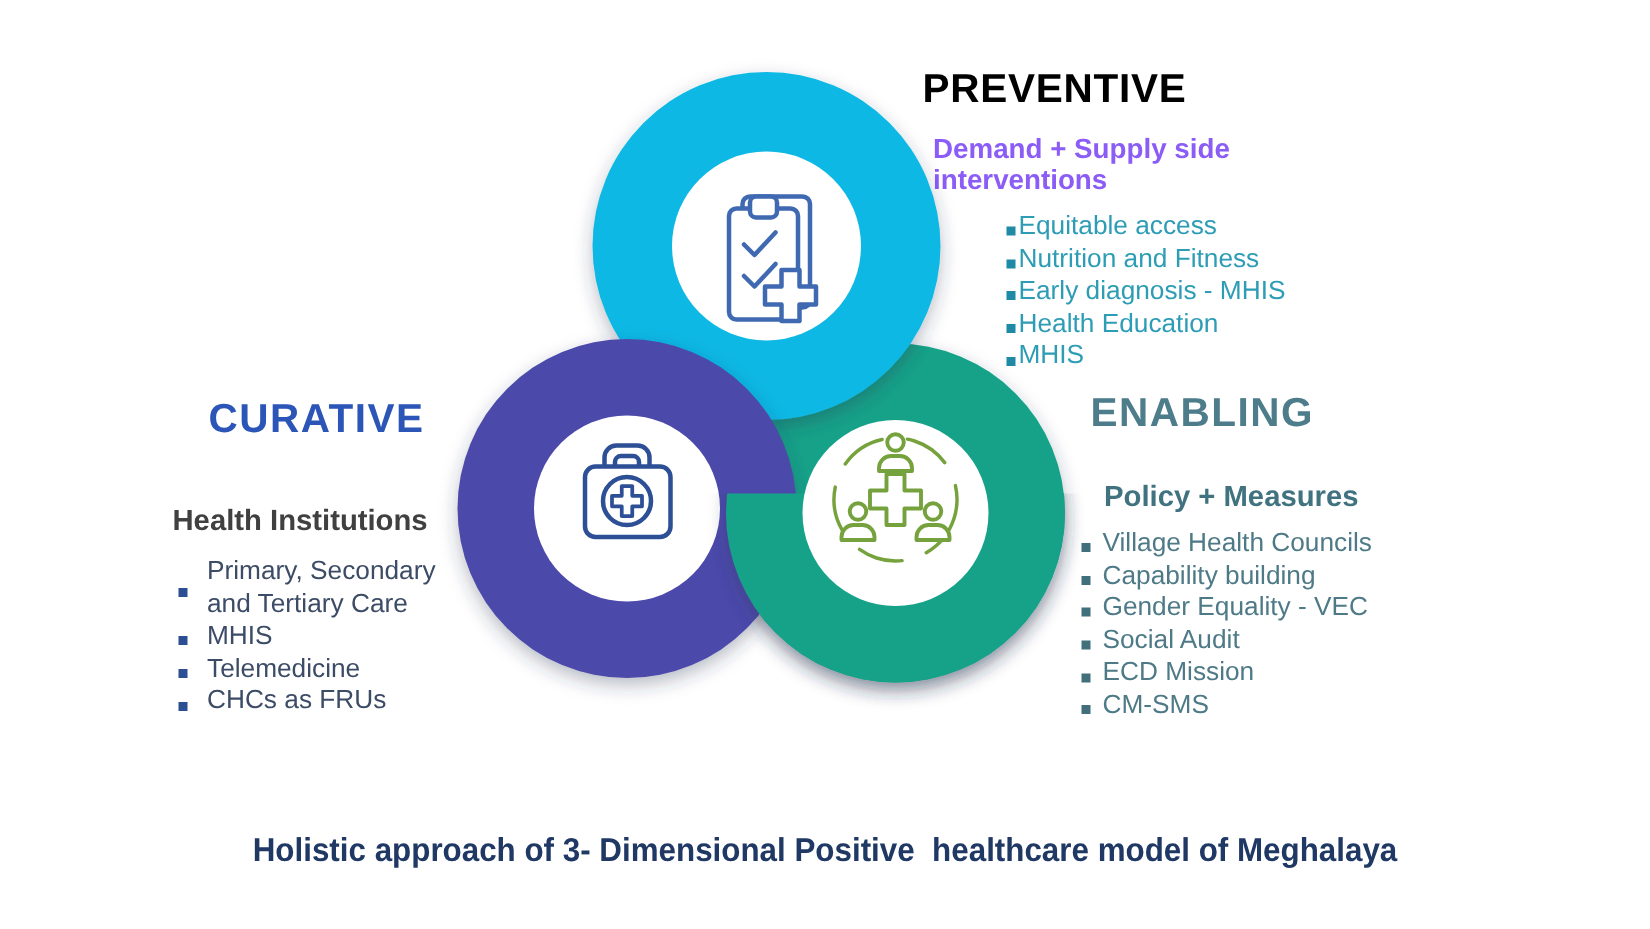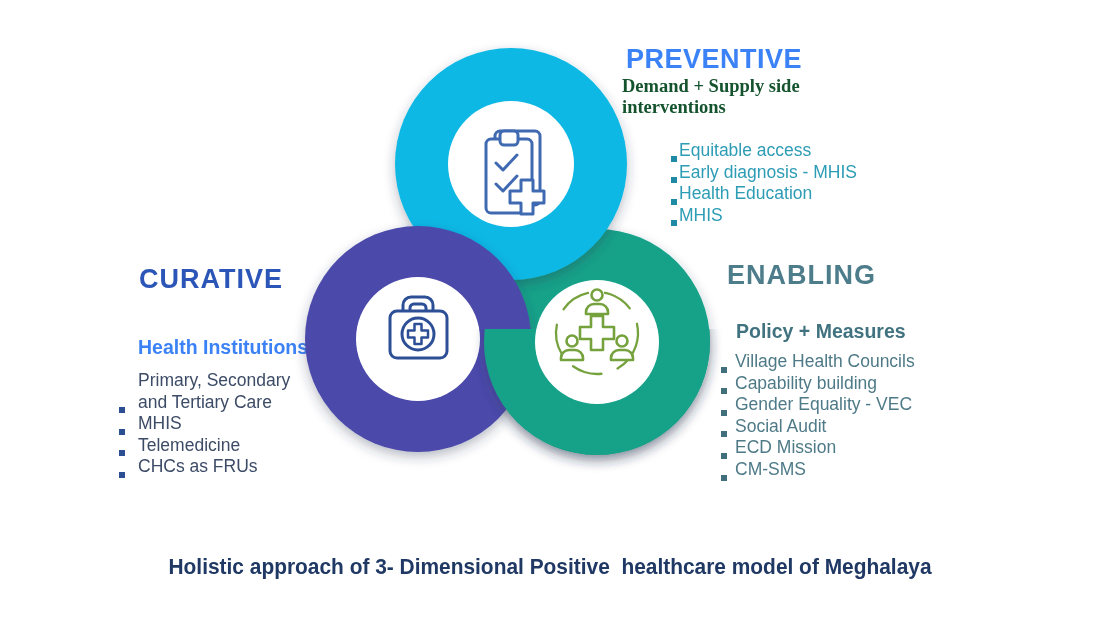--- a/index.html
+++ b/index.html
@@ -4,33 +4,33 @@
 <style>
   html,body { margin:0; padding:0; background:#fff; }
   .canvas {
     position:relative; width:1100px; height:619px; overflow:hidden;
     background:#ffffff; font-family:"Liberation Sans", sans-serif;
   }
   .abs { position:absolute; }
   .sec-title { font-weight:bold; font-size:27px; letter-spacing:.5px; z-index:1; }
   .sec-sub   { font-weight:bold; font-size:18.5px; line-height:21px; z-index:1; }
   ul.blist { list-style:none; margin:0; padding:0; z-index:1; }
-  ul.blist li { display:flex; align-items:flex-end; }
+  ul.blist li { display:flex; align-items:center; }
   ul.blist .sq { flex:0 0 auto; width:6px; height:6px; margin-top:7px; }
   ul.blist .bt { font-size:17.5px; line-height:21.6px; }
 
   
-  #prev-title { left:615px; top:44px;  color:#3b82f6;margin-left:11px; }
-  #prev-sub   { left:622px; top:76px;  width:212px; color:#14532d;font-family:Liberation Serif, serif; }
+  #prev-title { left:615px; top:44px;  color:#000000; }
+  #prev-sub   { left:622px; top:88px;  width:212px; color:#8b5cf6; }
   #prev-list  { left:671px; top:140px; color:#2d9cb5; }
   #prev-list .sq { background:#1f8aa6; margin-right:2px; }
 
   
   #cur-title { left:139px; top:264px; color:#2b55b7; letter-spacing:1px; }
-  #cur-sub   { left:138px; top:337px; color:#3b82f6; font-size:19.5px; }
+  #cur-sub   { left:115px; top:337px; color:#404040; font-size:19.5px; }
   #cur-list  { left:119px; top:370px; color:#3c4b66; }
   #cur-list .sq { background:#2c4f94; margin-right:13px; }
   #cur-list .bt { max-width:164px; }
 
   
   #en-title { left:727px; top:260px; color:#4d7c8b; letter-spacing:1px; }
   #en-sub   { left:736px; top:321px; color:#40737f; font-size:19.5px; }
   #en-list  { left:721px; top:351px; color:#4e7a87; }
   #en-list .sq { background:#416f7c; margin-right:8px; }
 
@@ -50,20 +50,24 @@
 
 <div class="canvas">
 
   <div class="abs sec-title" id="prev-title">PREVENTIVE</div>
   <div class="abs sec-sub" id="prev-sub">Demand + Supply side interventions</div>
   <ul class="abs blist" id="prev-list">
 
   <li>
       <span class="sq"></span>
       <span class="bt">Equitable access</span>
+    </li>
+      <li>
+      <span class="sq"></span>
+      <span class="bt">Nutrition and Fitness</span>
     </li>
       <li>
       <span class="sq"></span>
       <span class="bt">Early diagnosis - MHIS</span>
     </li>
       <li>
       <span class="sq"></span>
       <span class="bt">Health Education</span>
     </li>
       <li>

